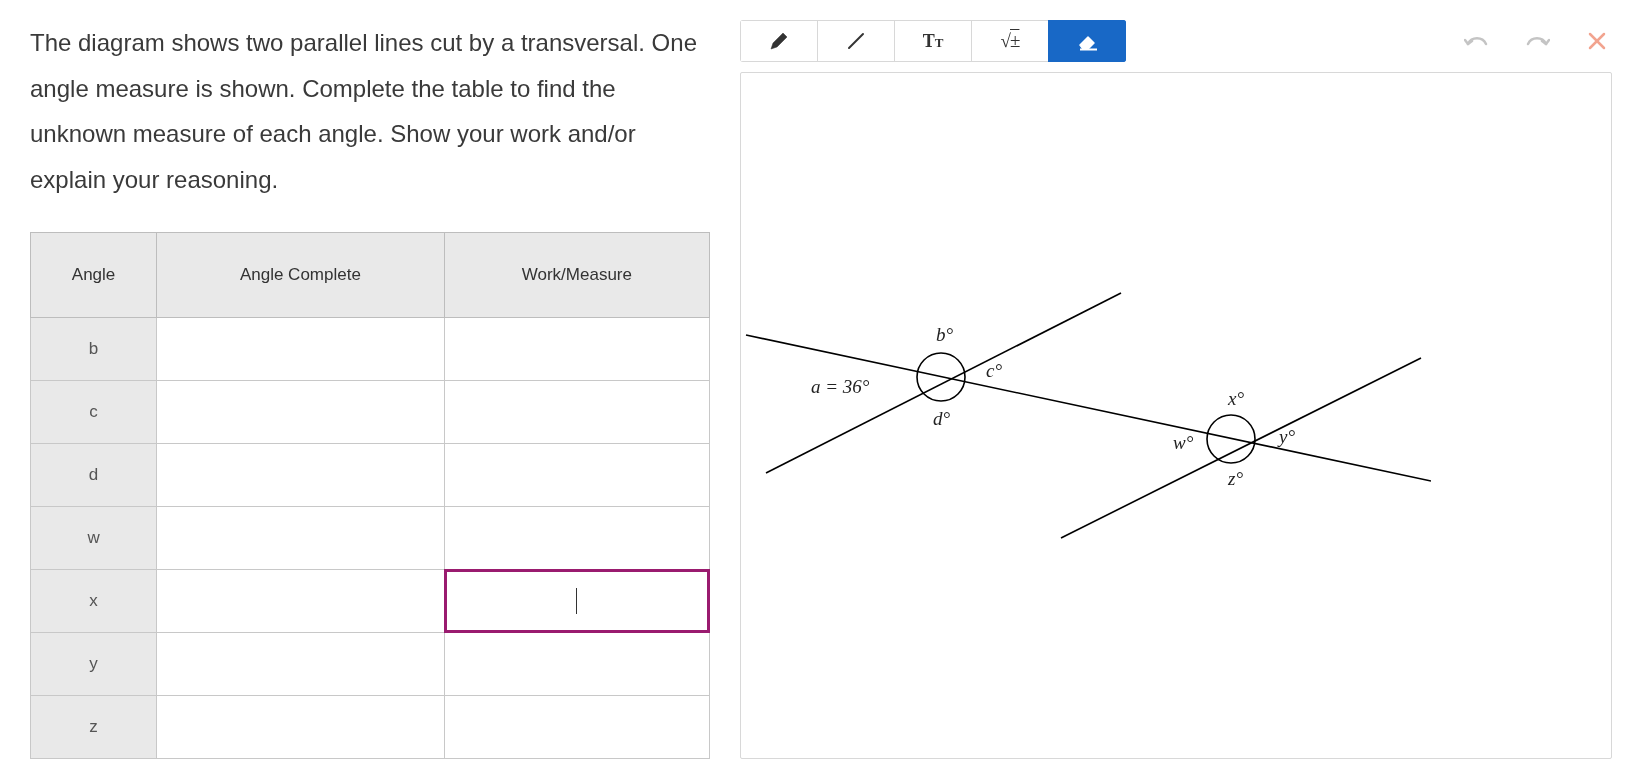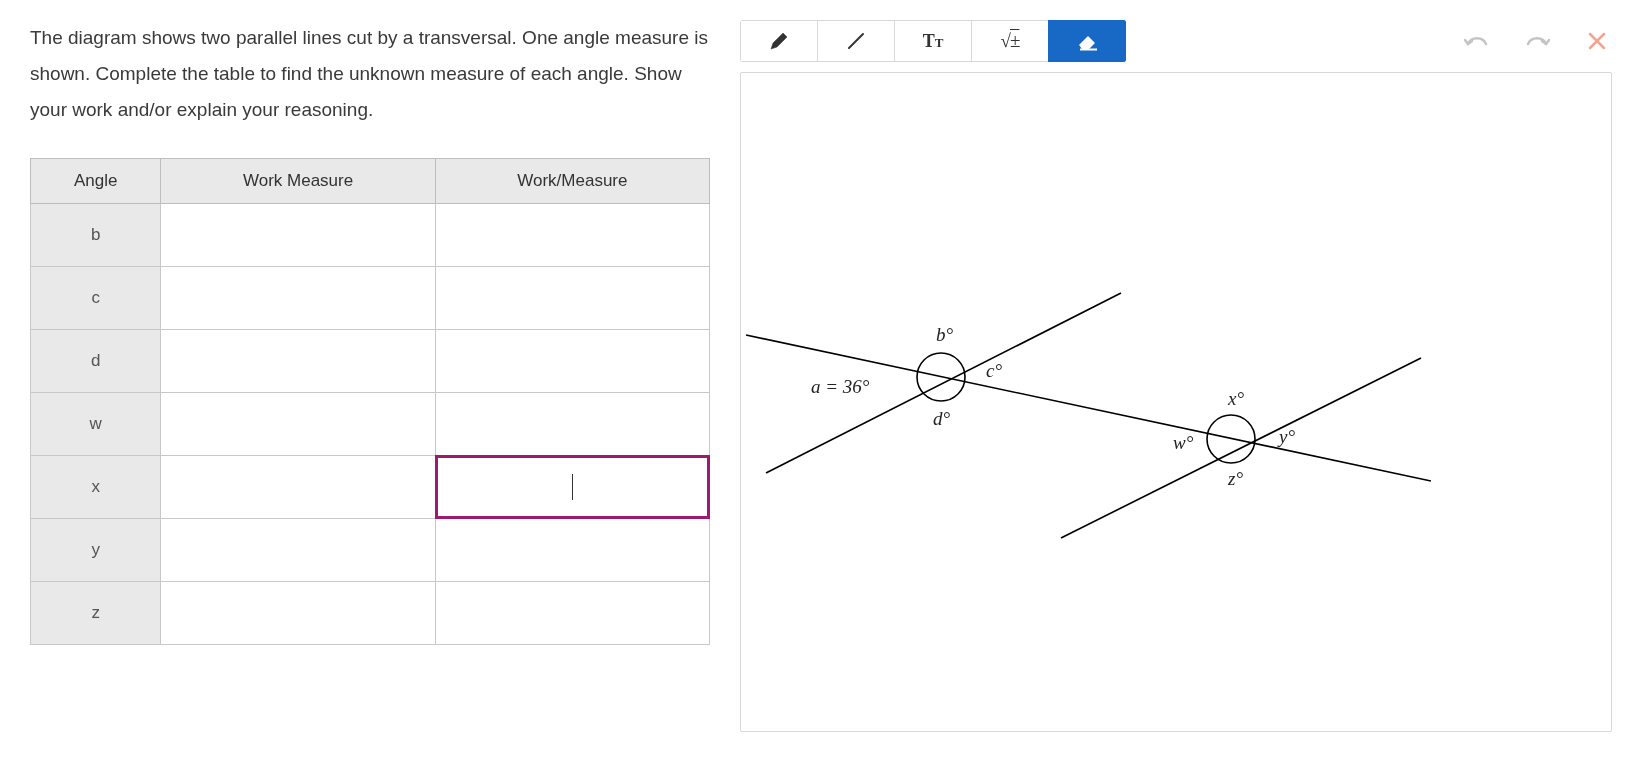--- a/index.html
+++ b/index.html
@@ -19,35 +19,35 @@
   .left-col {
     flex: 0 0 680px;
   }
   .right-col {
     flex: 1;
     display: flex;
     flex-direction: column;
     justify-content: center;
   }
   .question-text {
-    font-size: 19px;
+    font-size: 24px;
     line-height: 1.9;
     color: #3a3a3a;
     margin-bottom: 30px;
   }
   table.angle-table {
     border-collapse: collapse;
     width: 100%;
     font-size: 17px;
   }
   table.angle-table th {
     background: #e9e9e9;
     font-weight: normal;
     color: #333;
-    padding: 12px 8px;
+    padding: 32px 8px;
     border: 1px solid #bdbdbd;
     border-top: 1px solid #bdbdbd;
   }
   table.angle-table td {
     border: 1px solid #c8c8c8;
     padding: 0;
     height: 63px;
     text-align: center;
     vertical-align: middle;
     background: #fff;
@@ -143,21 +143,21 @@
 <body>
 
 <div class="container">
   <div class="left-col">
     <div class="question-text">The diagram shows two parallel lines cut by a transversal. One angle measure is shown. Complete the table to find the unknown measure of each angle. Show your work and/or explain your reasoning.</div>
 
     <table class="angle-table">
       <thead>
         <tr>
           <th>Angle</th>
-          <th>Work Measure</th>
+          <th>Angle Complete</th>
           <th>Work/Measure</th>
         </tr>
       </thead>
       <tbody id="table-body">
           <tr>
             <td class="row-head">b</td>
             <td>
               <div class="cell-input"></div>
             </td>
             <td>

